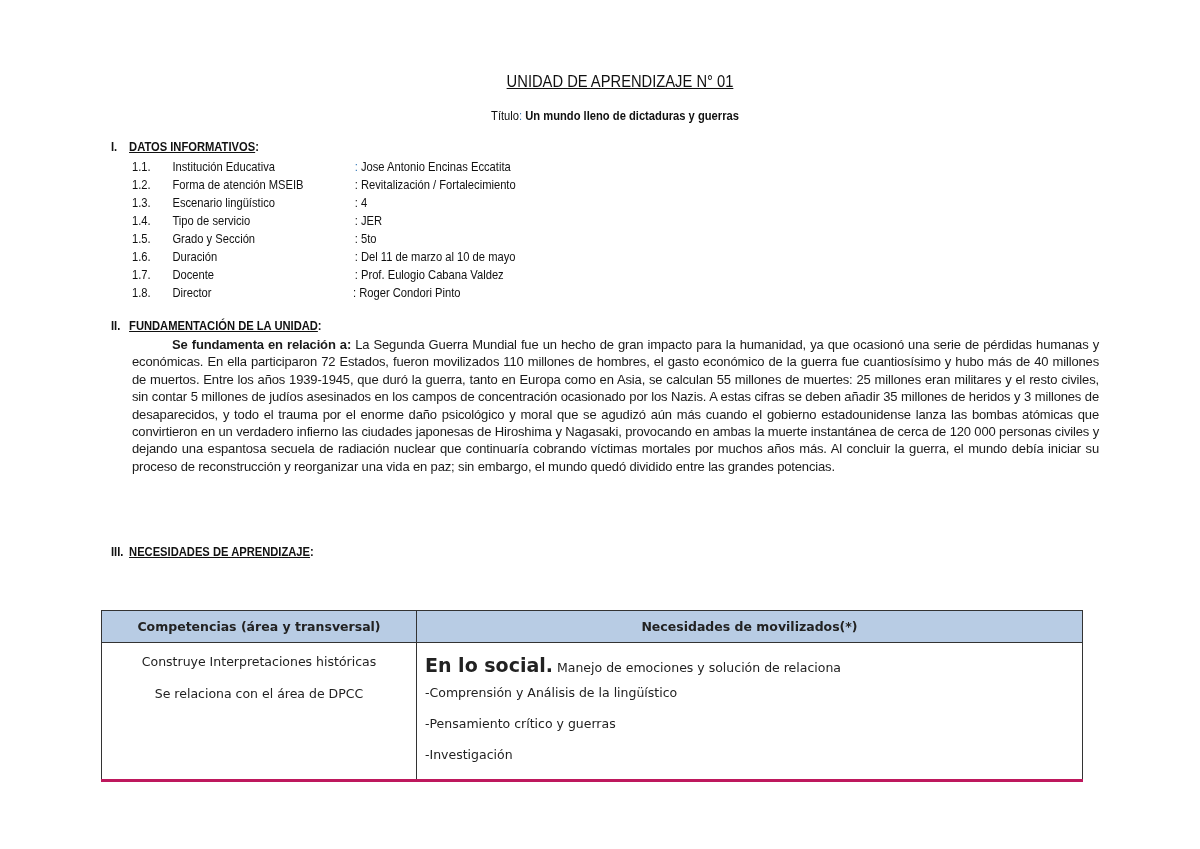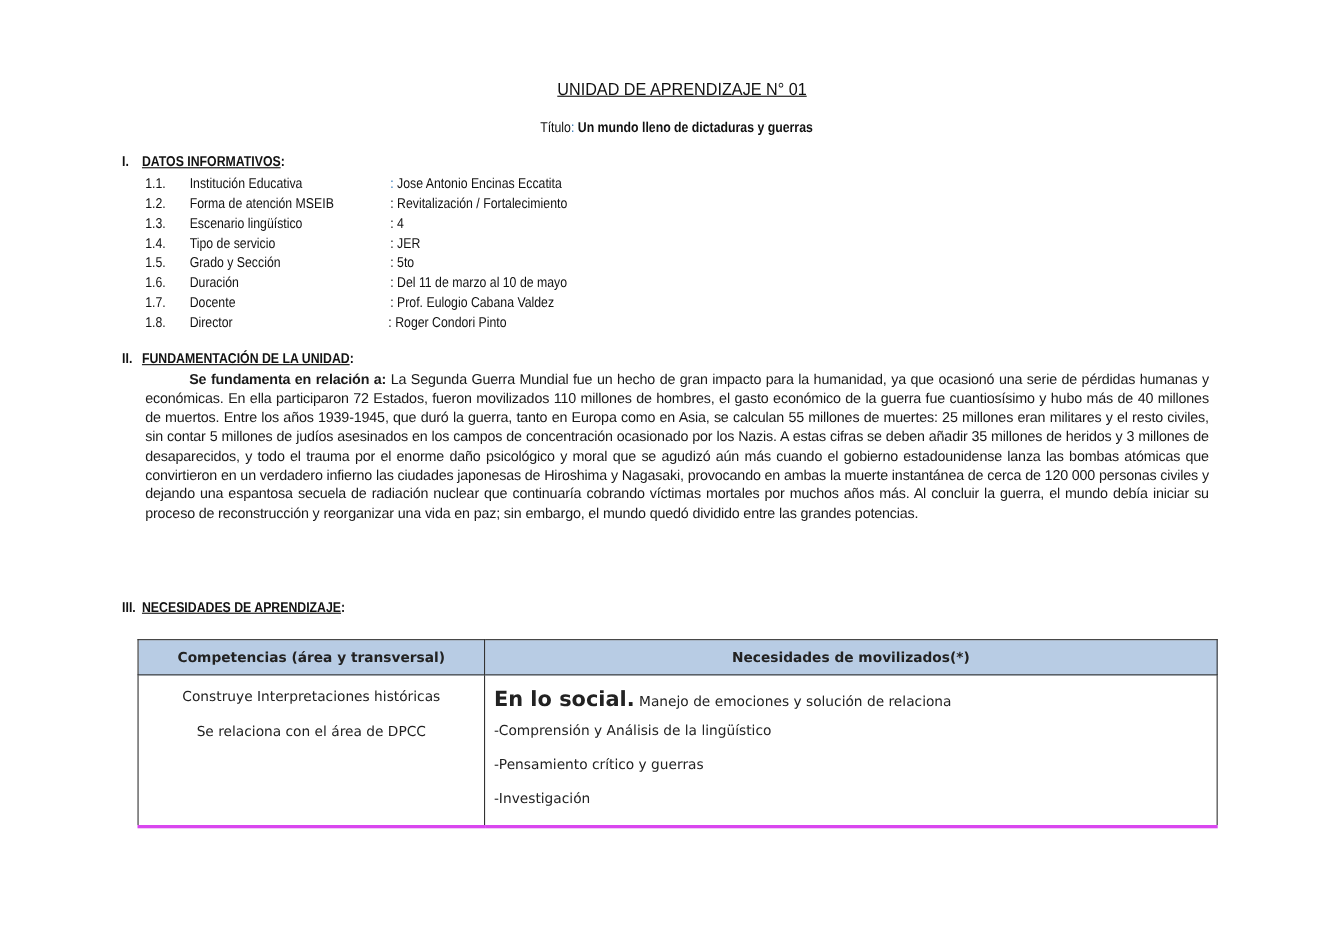--- a/index.html
+++ b/index.html
@@ -91,43 +91,42 @@
     color: #1a1a1a;
     letter-spacing: -0.15px;
   }
   .body-para .lead {
     font-weight: bold;
   }
   .body-para p { margin: 0; }
 
   table.needs {
     position: absolute;
-    top: 581px;
+    top: 610px;
     left: 101px;
     width: 982px;
     border-collapse: collapse;
     font-family: "DejaVu Sans", sans-serif;
     font-size: 12.5px;
     color: #222;
-    margin-left: 24px;
   }
   table.needs th {
     background: #b8cce4;
     height: 31px;
     border: 1px solid #333;
     font-weight: bold;
     font-size: 12.5px;
     padding: 0;
     text-align: center;
   }
   table.needs th.c1 { width: 314px; }
   table.needs td {
     border-left: 1px solid #333;
     border-right: 1px solid #333;
-    border-bottom: 3px solid #d946ef;
+    border-bottom: 3px solid #be185d;
     vertical-align: top;
     padding: 0;
     height: 136px;
   }
   .cell-left {
     text-align: center;
     padding-top: 11px;
   }
   .cell-left div { height: 32px; }
   .cell-right {

